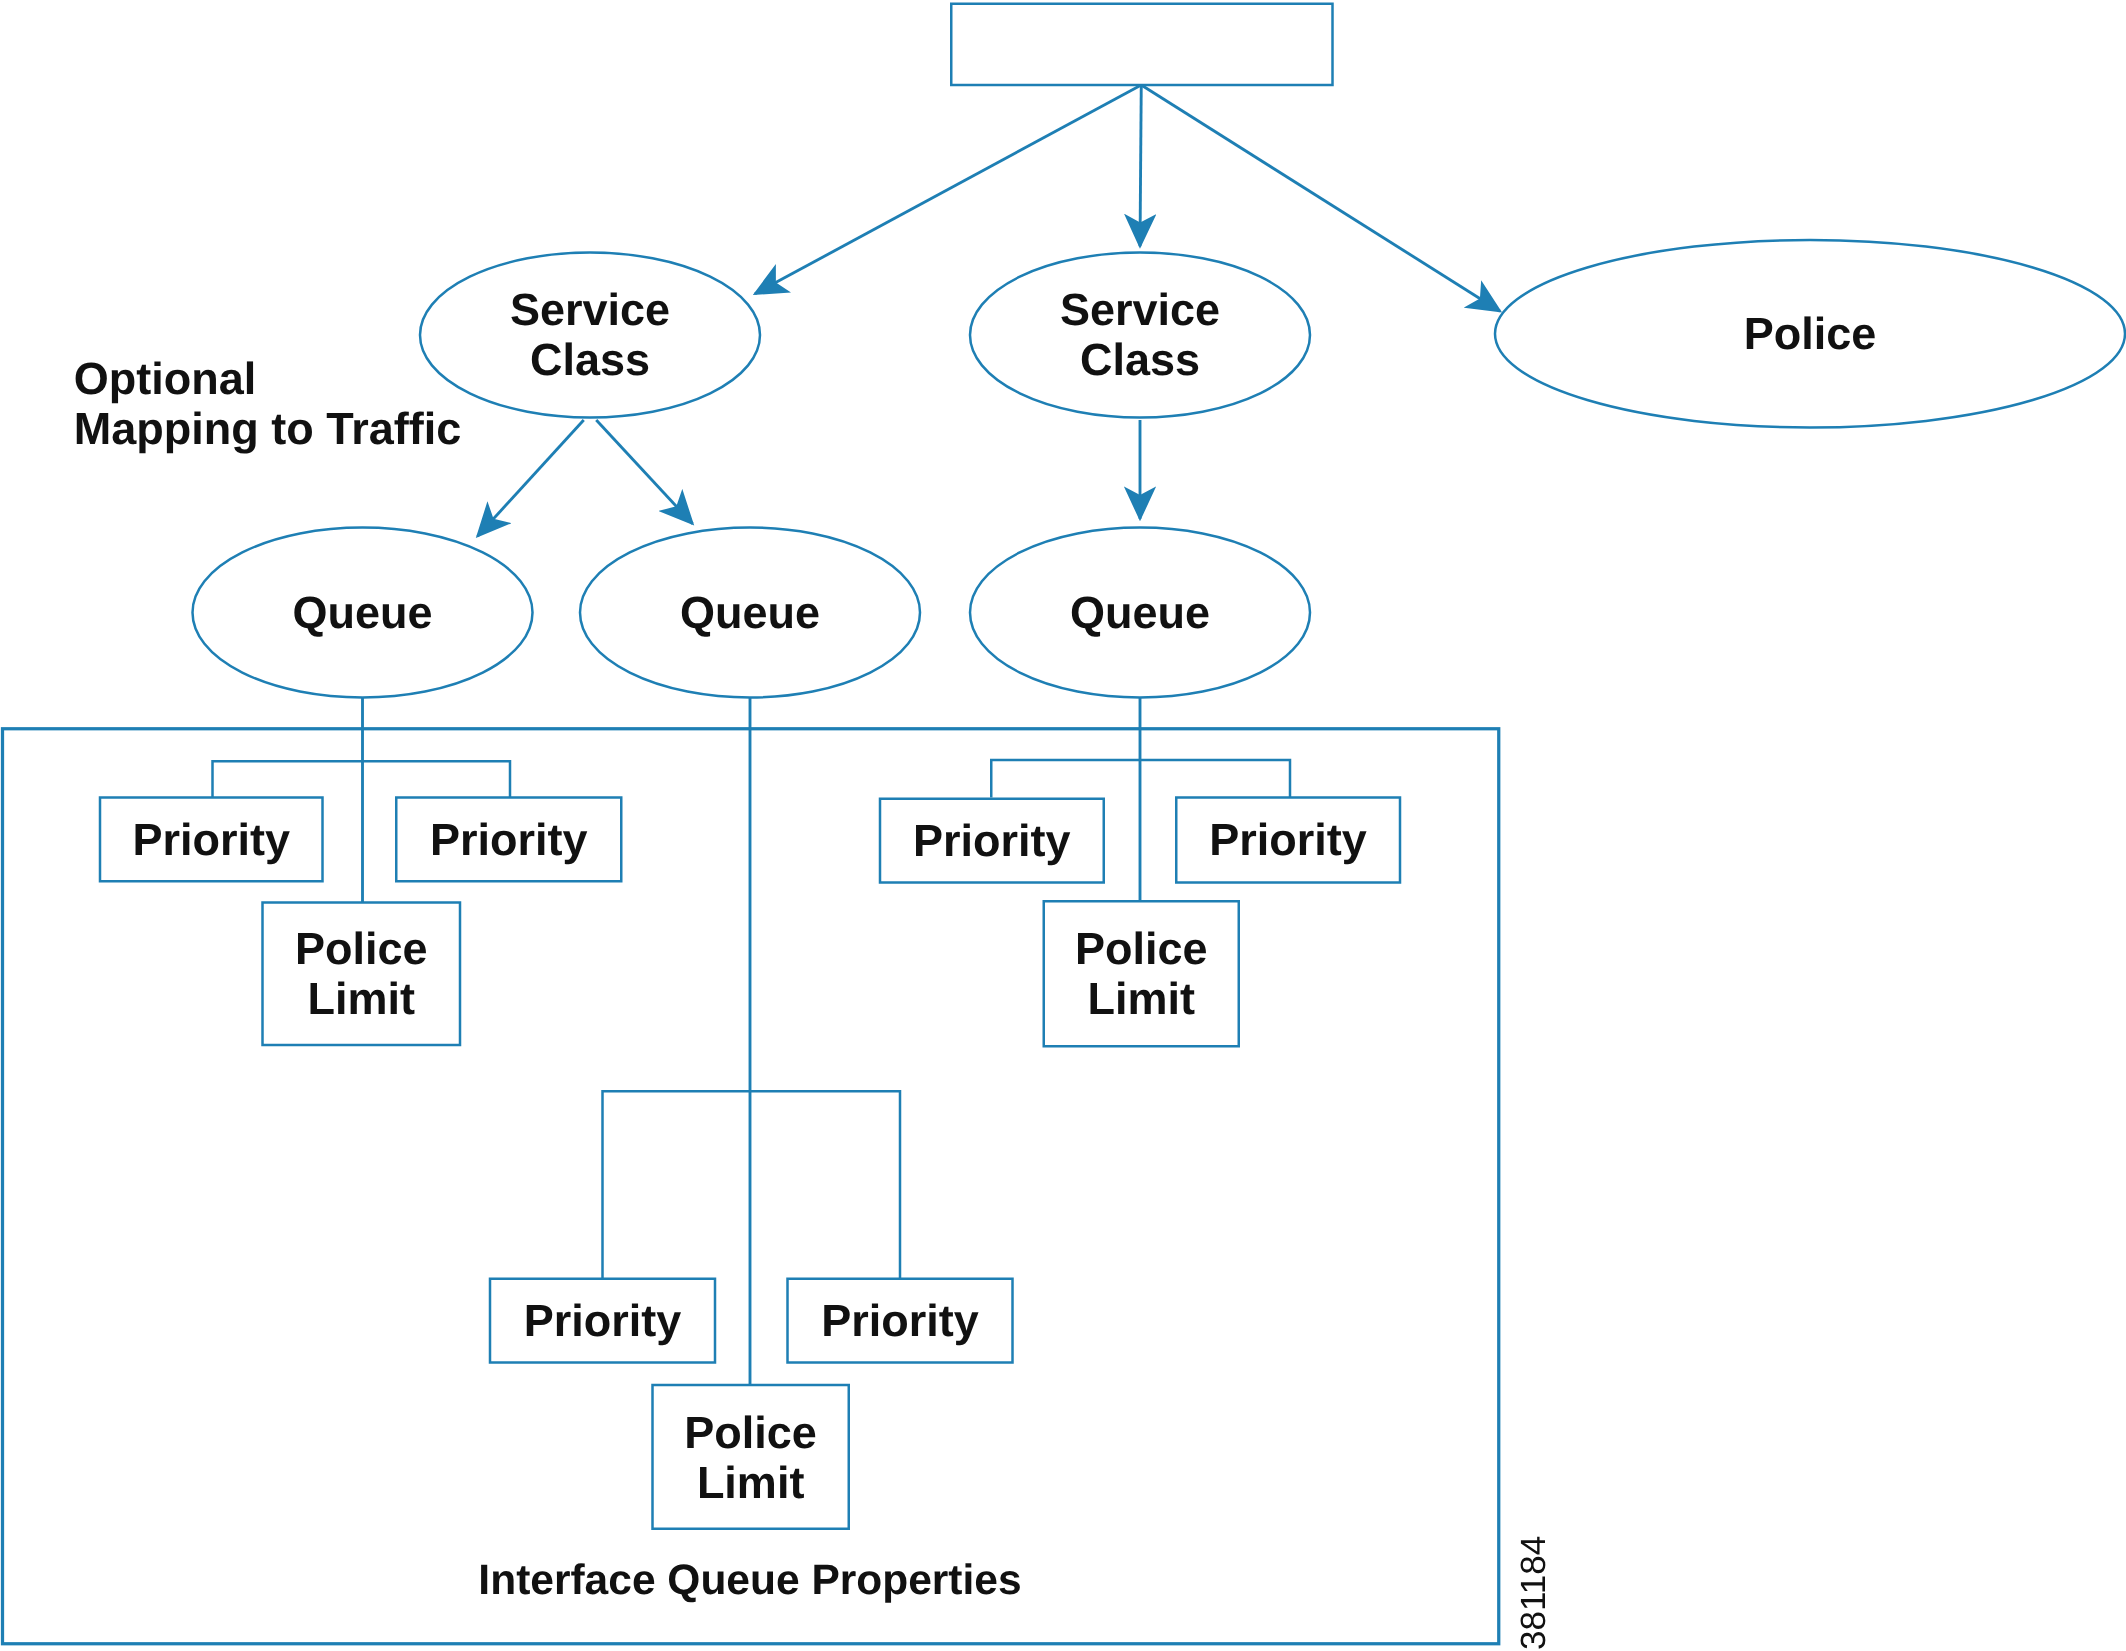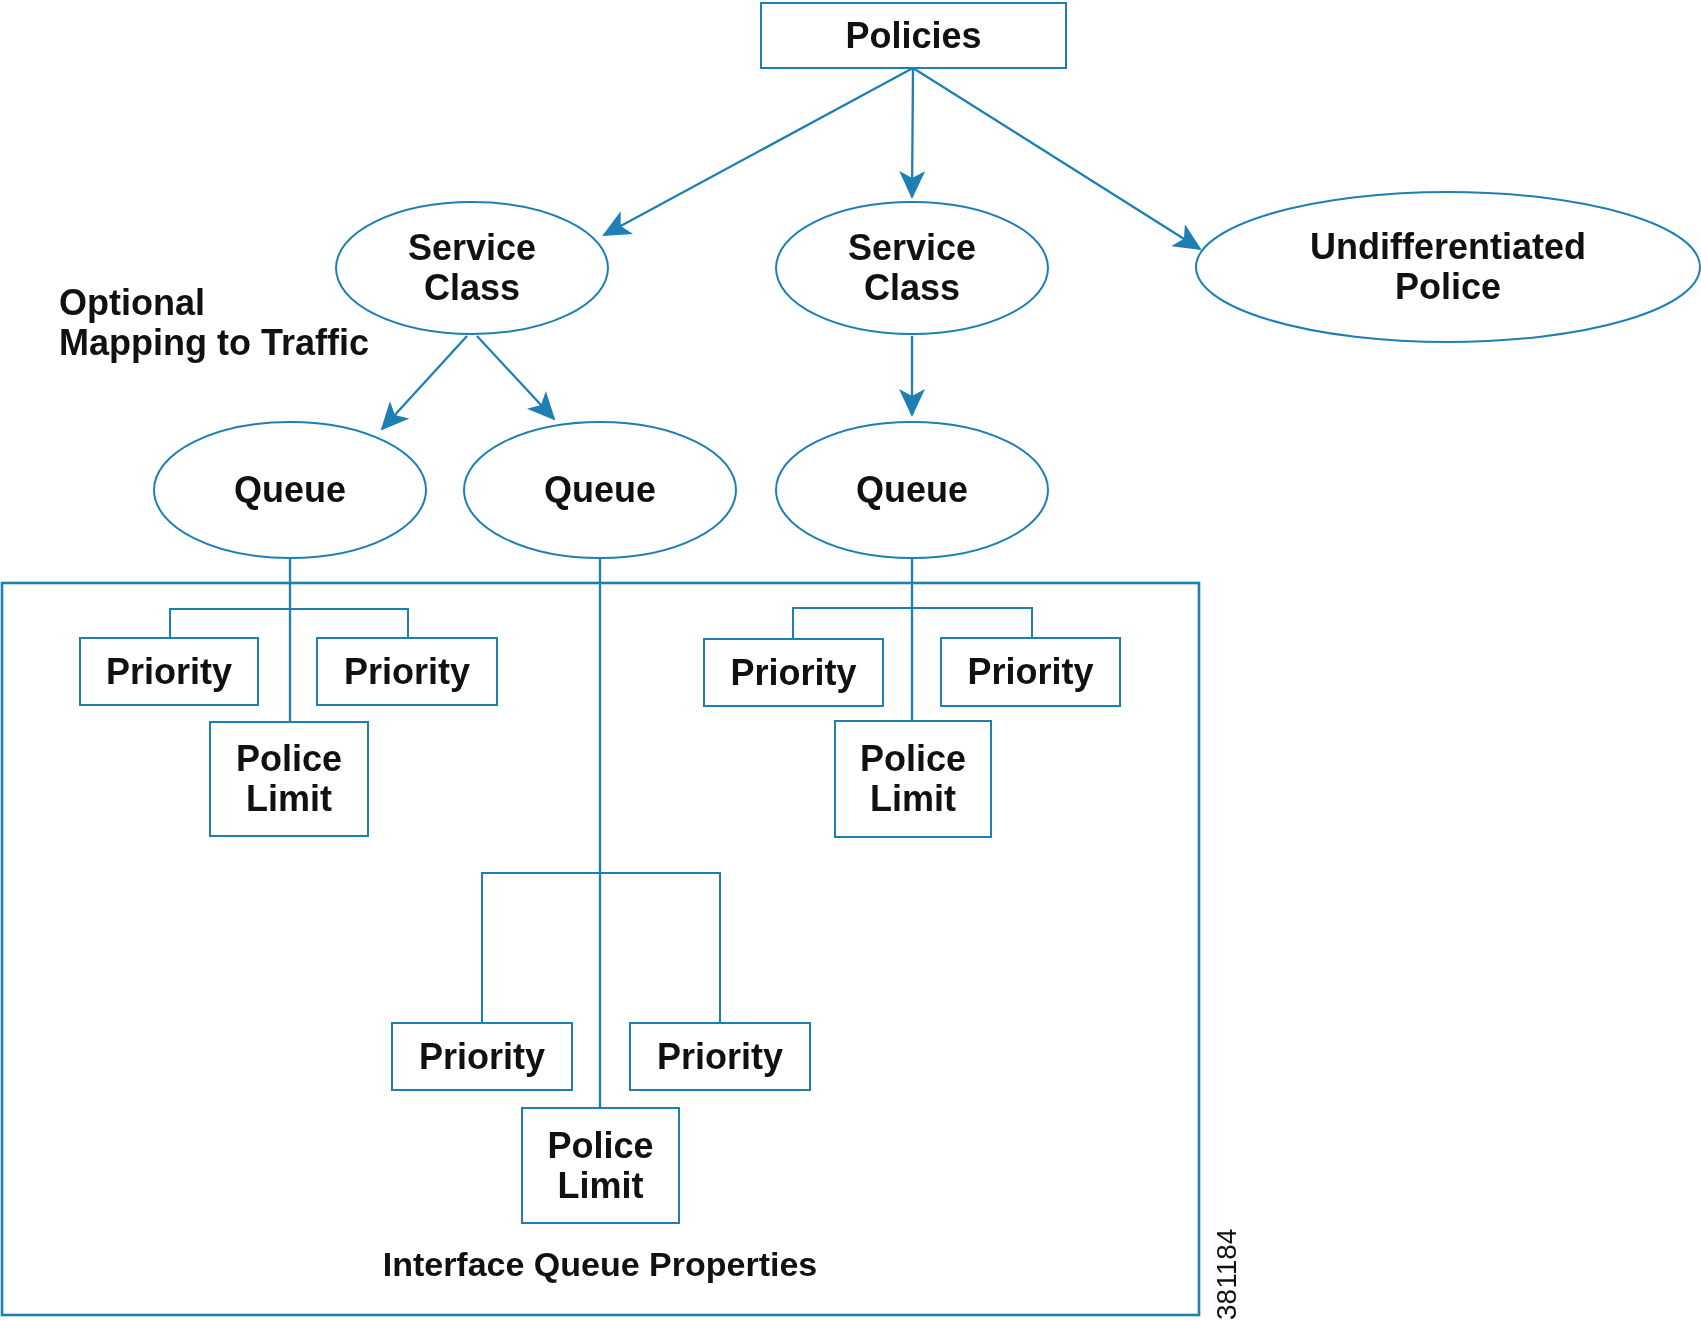--- a/index.html
+++ b/index.html
@@ -110,36 +110,32 @@
 
     <rect class="shape" x="704" y="639" width="179" height="67"></rect>
     <rect class="shape" x="941" y="638" width="179" height="68"></rect>
     <rect class="shape" x="835" y="721" width="156" height="116"></rect>
 
     <rect class="shape" x="392" y="1023" width="180" height="67"></rect>
     <rect class="shape" x="630" y="1023" width="180" height="67"></rect>
     <rect class="shape" x="522" y="1108" width="157" height="115"></rect>
   </svg>
 
-  <div class="label" style="left:761px; top:3px; width:305px; height:65px;">
-    <span>Policies</span>
-  </div>
 
   <div class="label" style="left:336px; top:202px; width:272px; height:132px;">
     <span>Service</span>
     <span>Class</span>
   </div>
 
   <div class="label" style="left:776px; top:202px; width:272px; height:132px;">
     <span>Service</span>
     <span>Class</span>
   </div>
 
   <div class="label" style="left:1196px; top:192px; width:504px; height:150px;">
-    <span>Undifferentiated</span>
     <span>Police</span>
   </div>
 
   <div class="label" style="left:154px; top:422px; width:272px; height:136px;">
     <span>Queue</span>
   </div>
   <div class="label" style="left:464px; top:422px; width:272px; height:136px;">
     <span>Queue</span>
   </div>
   <div class="label" style="left:776px; top:422px; width:272px; height:136px;">

